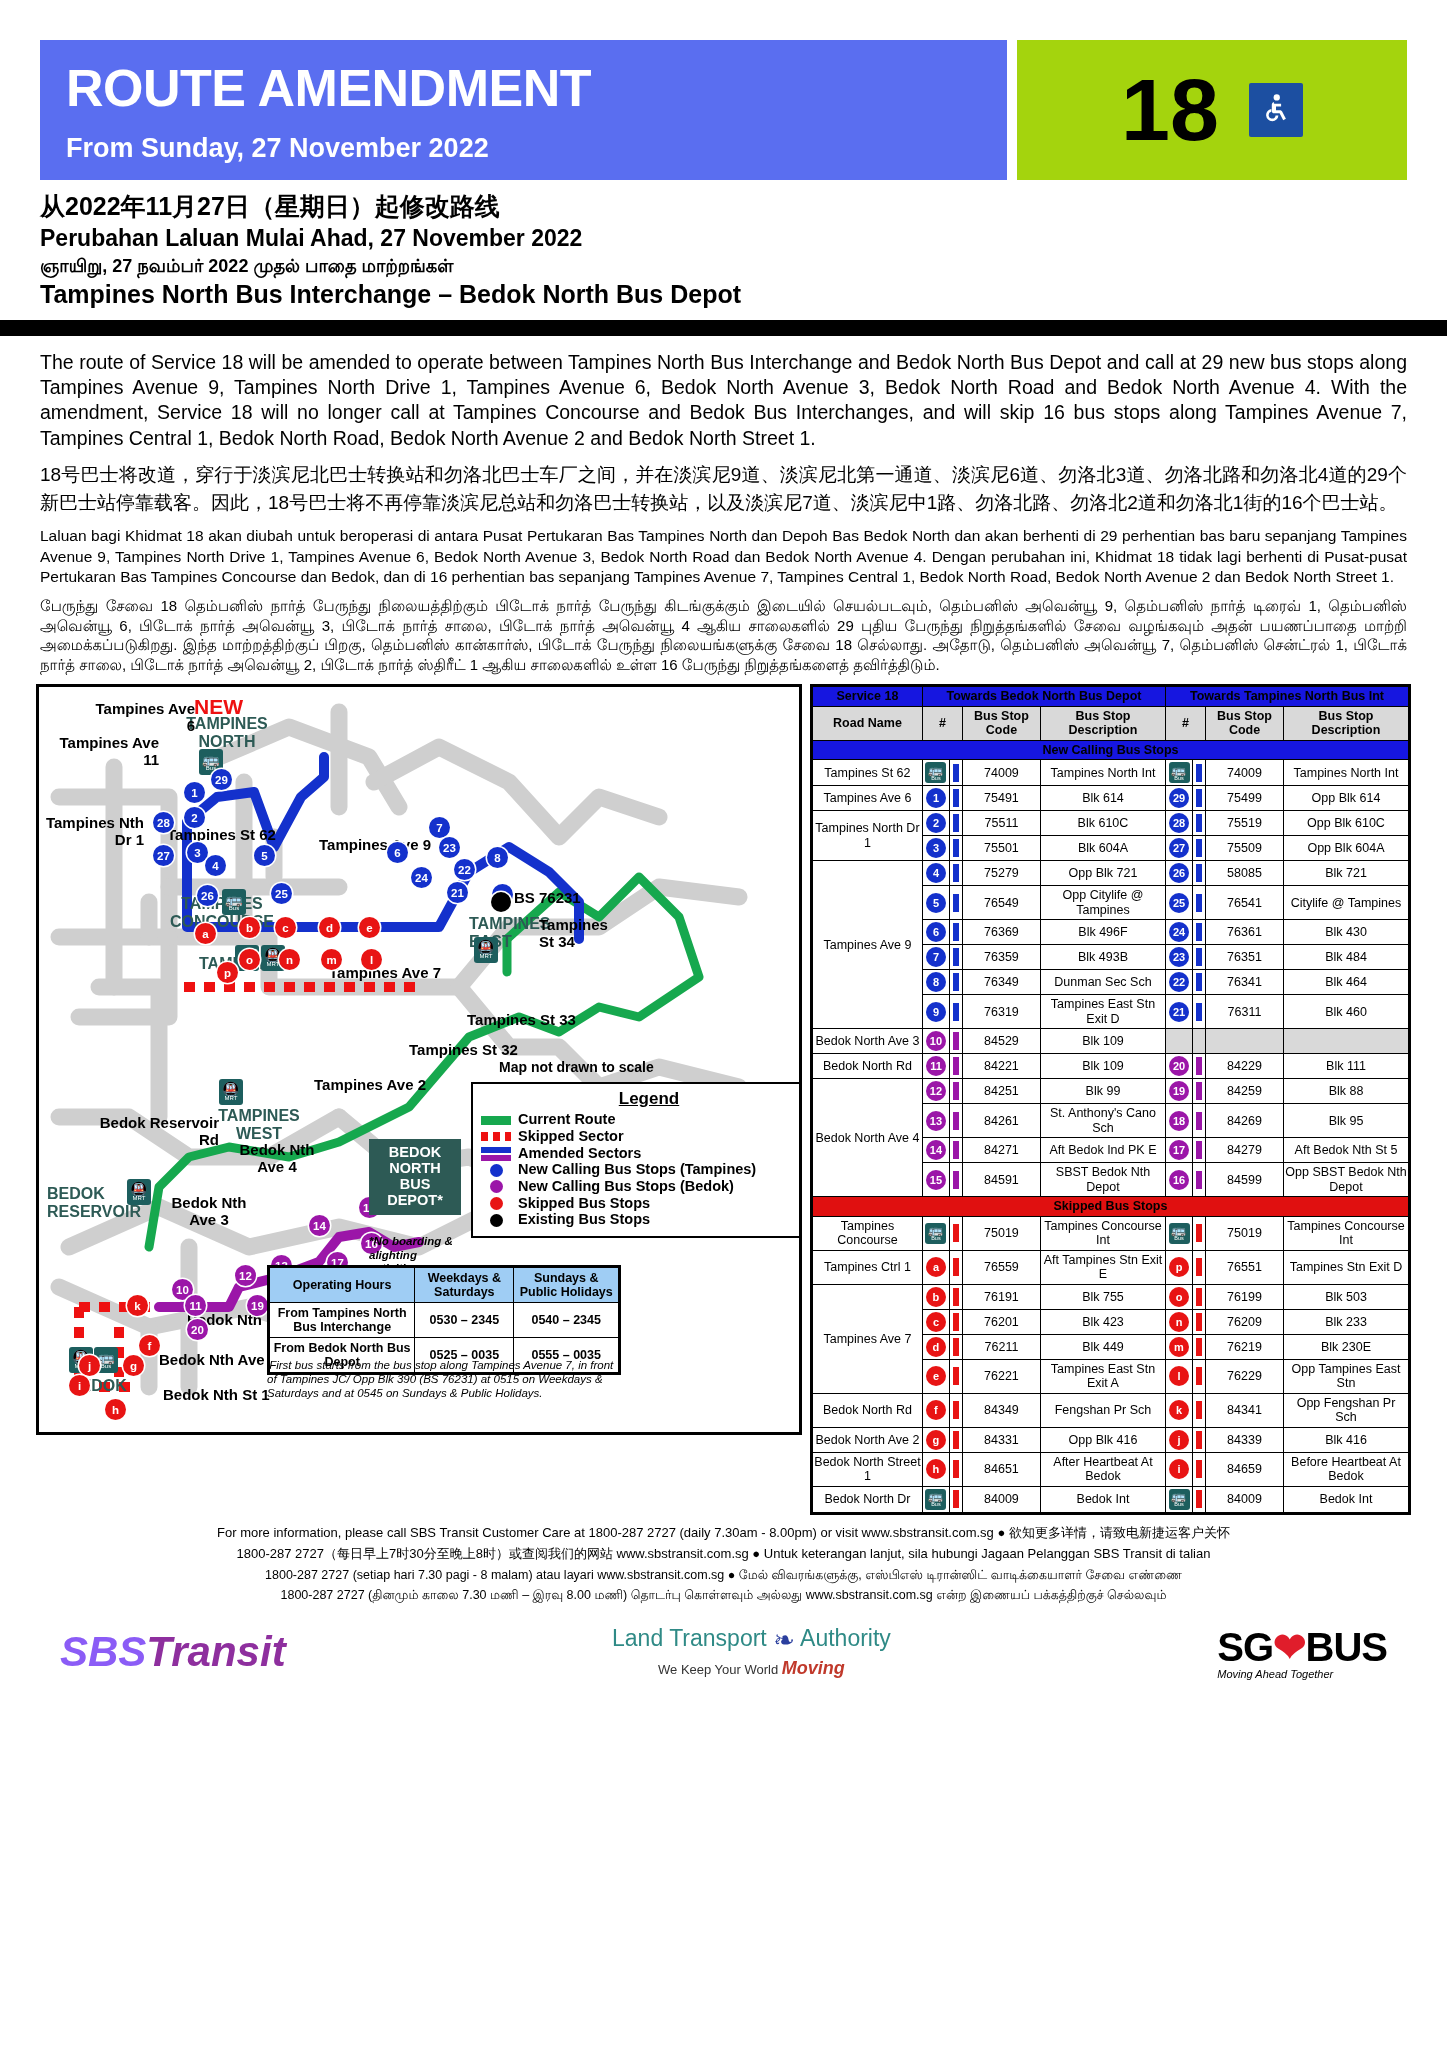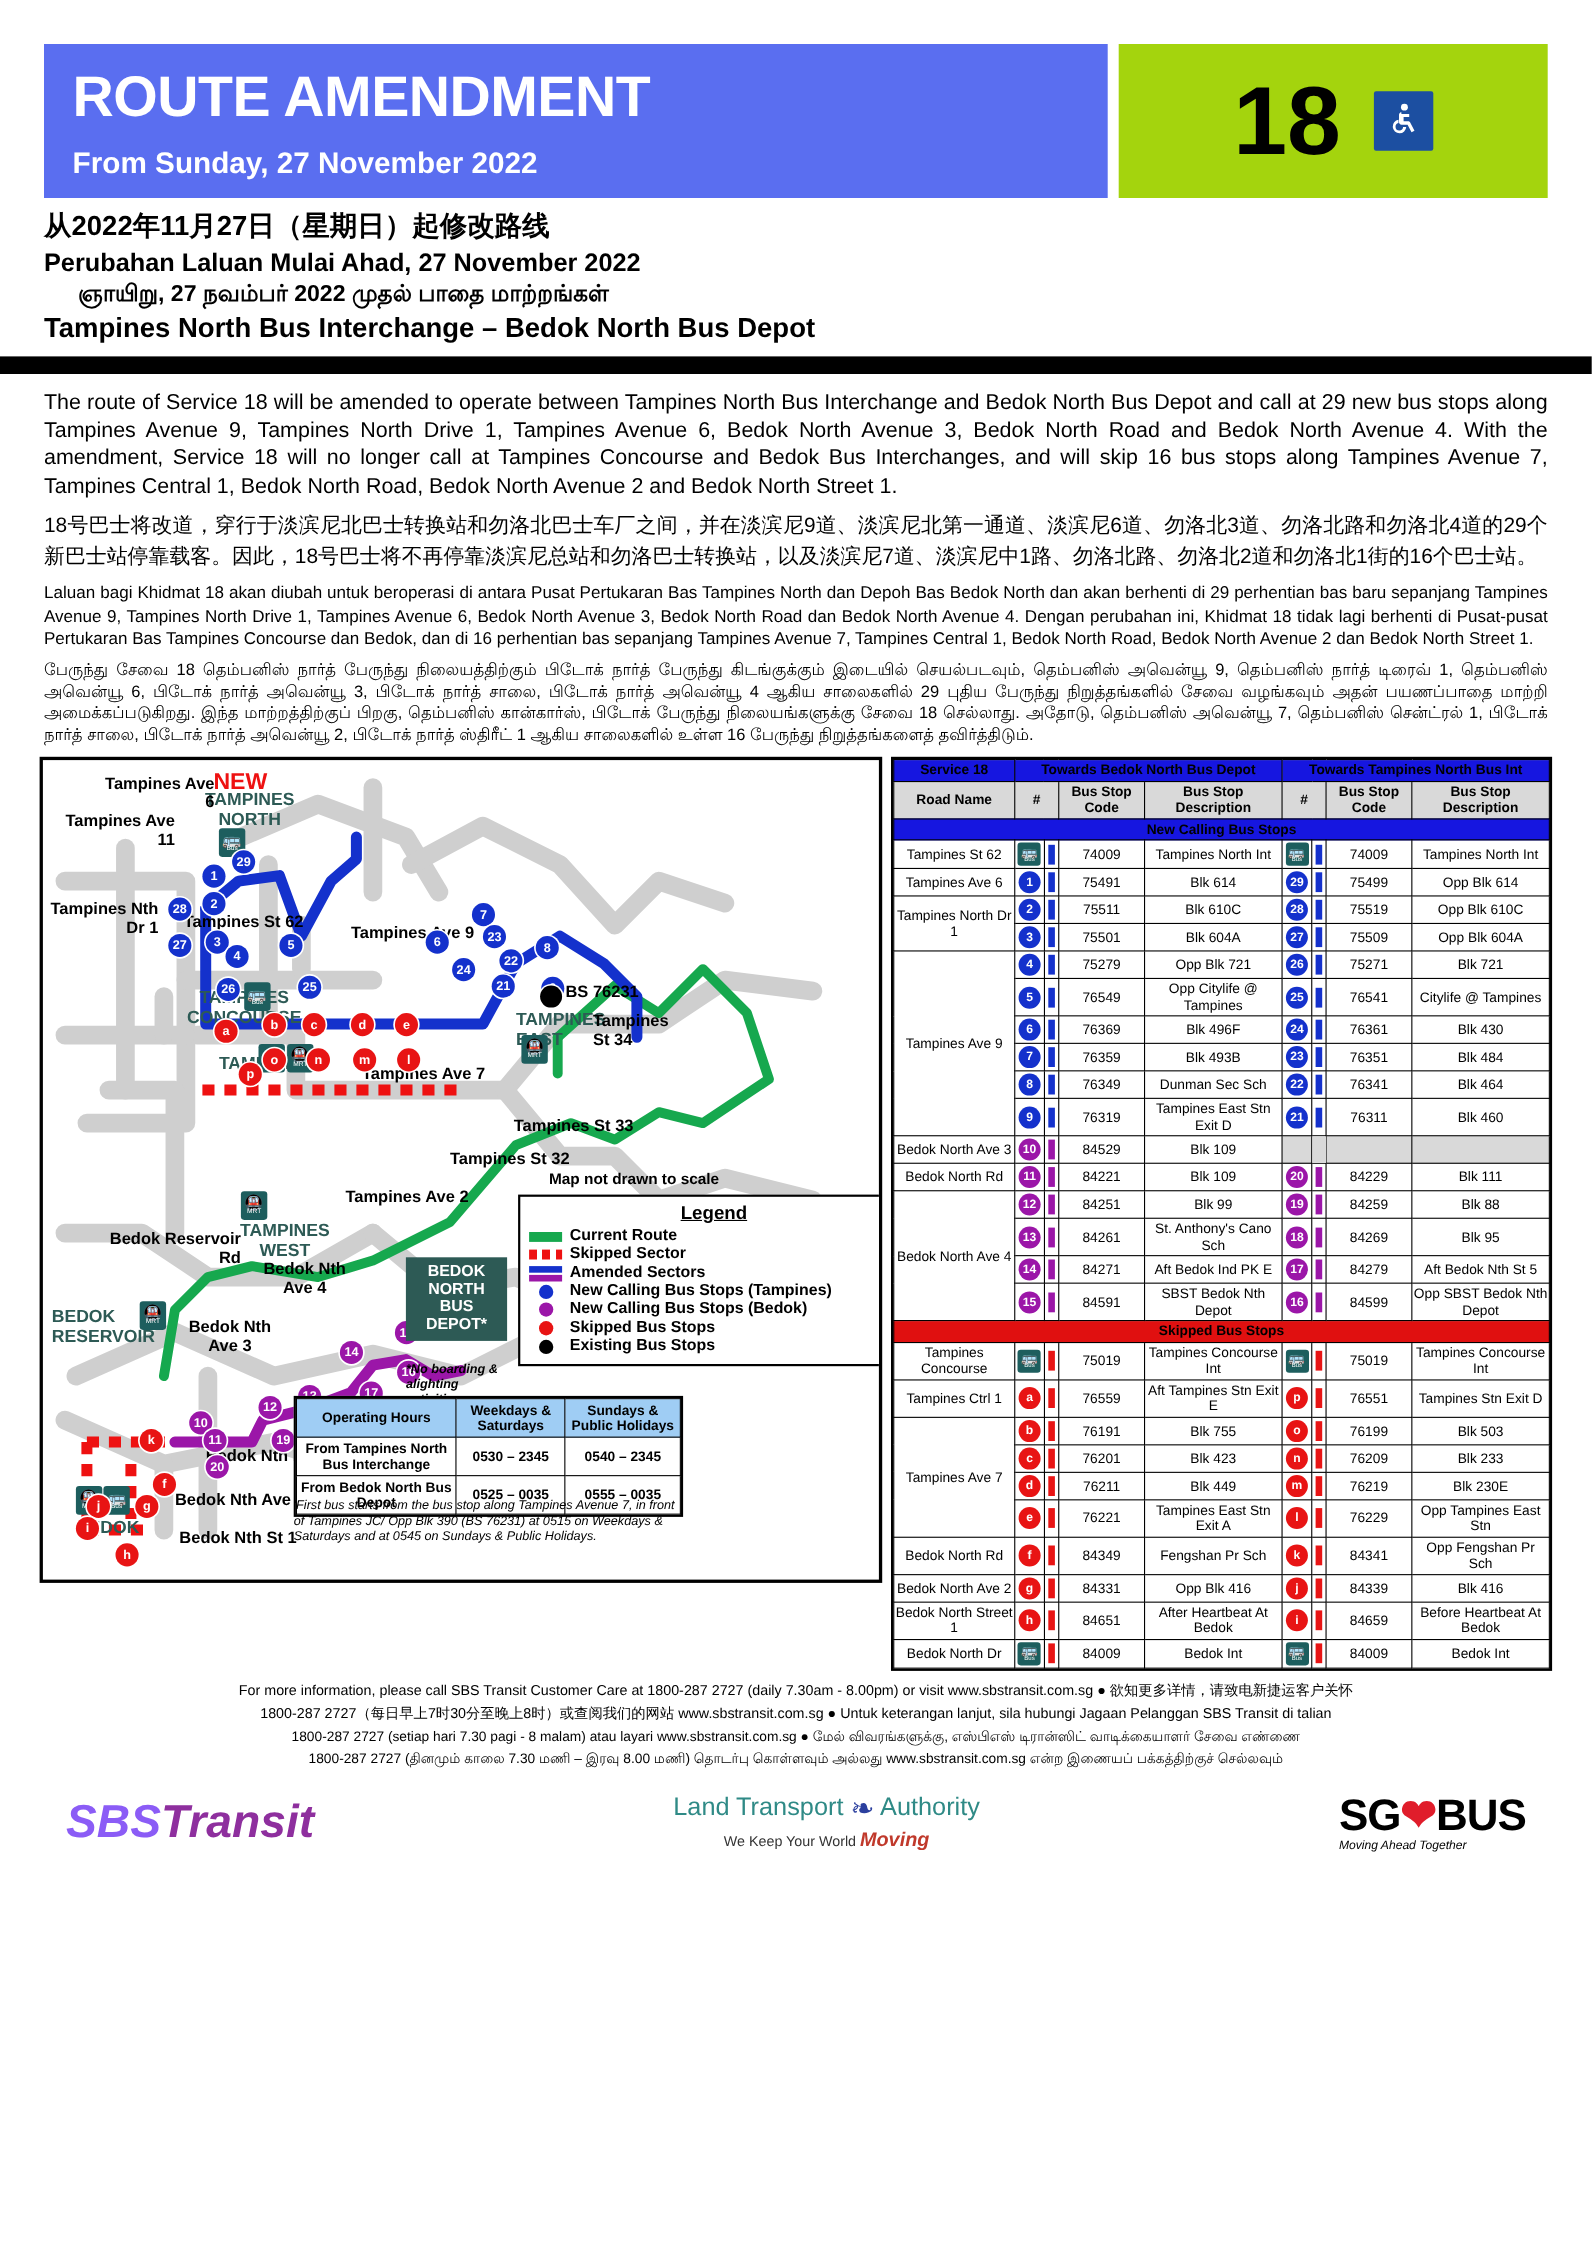--- a/index.html
+++ b/index.html
@@ -27,21 +27,21 @@
   .svcnum{font-size:88px;font-weight:bold;line-height:1;color:#000;}
   .wheelchair{
     width:54px;height:54px;background:#1c4fa1;display:flex;align-items:center;justify-content:center;
     color:#fff;font-size:40px;line-height:1;border-radius:2px;
   }
 
   
   .langs{padding:10px 40px 0 40px;position:relative;}
   .lang-zh{font-size:25px;font-weight:bold;line-height:1.3;}
   .lang-ms{font-size:23px;font-weight:bold;line-height:1.35;}
-  .lang-ta{font-size:21px;font-weight:bold;line-height:1.35;margin-left:31px;}
+  .lang-ta{font-size:18px;font-weight:bold;line-height:1.35;}
   .lang-en{font-size:25px;font-weight:bold;line-height:1.35;}
   .qrwrap{position:absolute;right:38px;top:2px;width:130px;text-align:center;}
   .qrbox{width:96px;height:96px;margin:0 auto;
     background:
       repeating-linear-gradient(0deg,#000 0 5px,#fff 5px 10px),
       repeating-linear-gradient(90deg,#000 0 5px,#fff 5px 10px);
     background-blend-mode:difference;
     border:3px solid #fff;position:relative;}
   .qrbox:after{content:"";position:absolute;left:50%;top:50%;transform:translate(-50%,-50%);
     width:24px;height:24px;background:#fff;border:2px solid #000;}
@@ -532,21 +532,21 @@
               <td class="numcol"><span class="marker m-blue">4</span></td>
               <td class="arrcol">
                 <div class="abar ab-blue" style="height: 100%;"></div>
               </td>
               <td>75279</td>
               <td>Opp Blk 721</td>
               <td class="numcol"><span class="marker m-blue">26</span></td>
               <td class="arrcol">
                 <div class="abar ab-blue" style="height: 100%;"></div>
               </td>
-              <td>75271</td>
+              <td>58085</td>
               <td>Blk 721</td>
             </tr>
             <tr>
               <td class="numcol"><span class="marker m-blue">5</span></td>
               <td class="arrcol">
                 <div class="abar ab-blue" style="height: 100%;"></div>
               </td>
               <td>76549</td>
               <td>Opp Citylife @ Tampines</td>
               <td class="numcol"><span class="marker m-blue">25</span></td>

